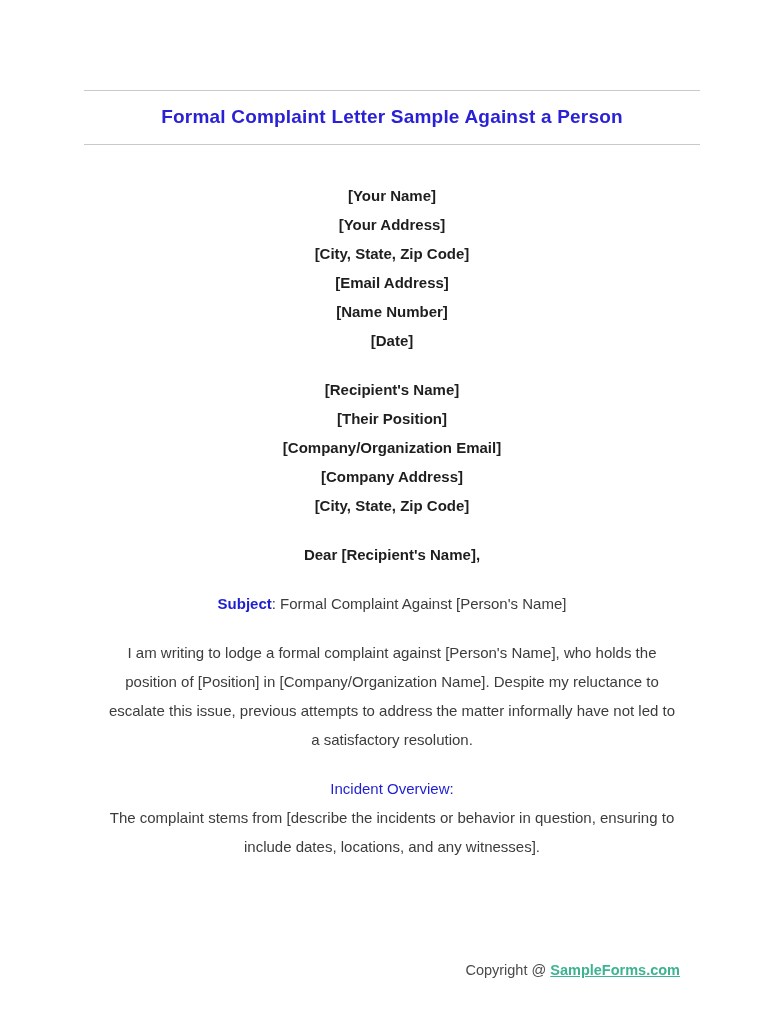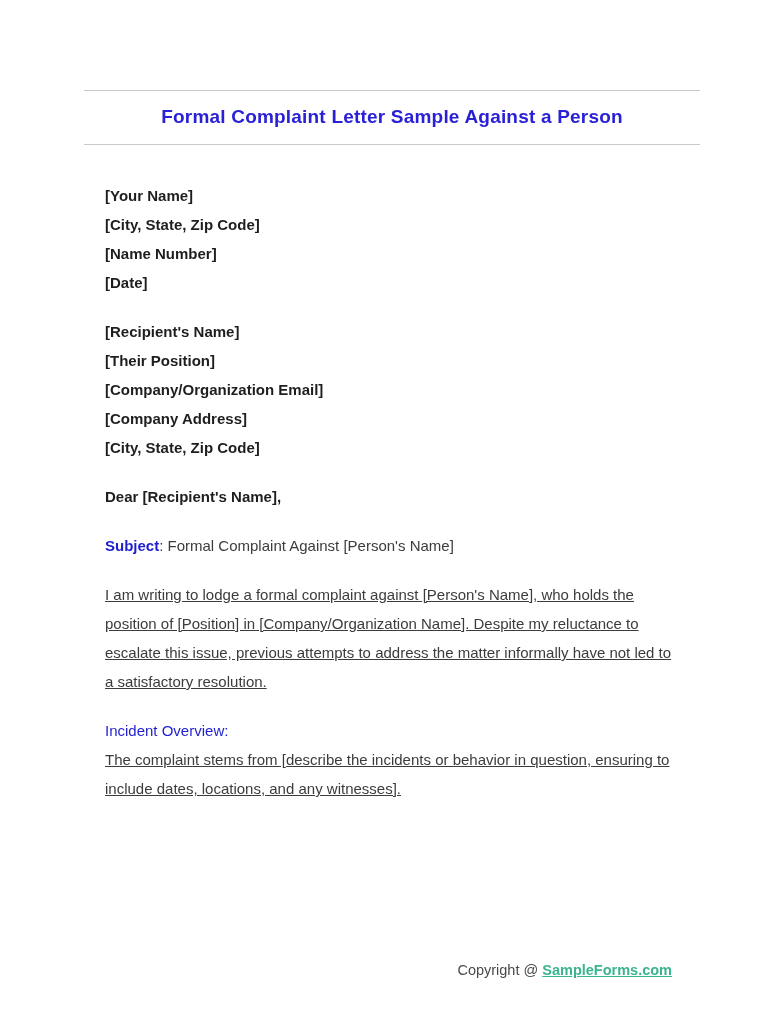--- a/index.html
+++ b/index.html
@@ -33,37 +33,37 @@
     font-weight: 700;
     color: var(--title-blue, #2a21d6);
     letter-spacing: 0.2px;
   }
   .content {
     padding: 0 79px;
     margin-top: 36px;
   }
   .block {
     margin: 0;
+    text-align: center;
   }
   .block + .block {
     margin-top: 20px;
   }
   .bold-line {
     margin: 0;
     font-size: 15px;
     font-weight: 700;
     color: #1e1e1e;
     line-height: 29px;
   }
   .para {
     margin: 0;
     font-size: 15px;
     color: #3c3c3c;
     line-height: 29px;
-    text-decoration: underline;
   }
   .subject-line {
     margin: 0;
     font-size: 15px;
     line-height: 29px;
     color: #3c3c3c;
   }
   .subject-label {
     color: var(--heading-blue, #1f1fd1);
     font-weight: 700;
@@ -71,21 +71,21 @@
   .section-heading {
     margin: 0;
     font-size: 15px;
     font-weight: 400;
     color: var(--heading-blue, #1f1fd1);
     line-height: 29px;
   }
   .footer {
     position: absolute;
     top: 962px;
-    right: 86px;
+    right: 78px;
     font-size: 14.5px;
     color: #4a4a4a;
     white-space: nowrap;
   }
   .brand {
     color: var(--brand-teal, #3cb391);
     font-weight: 700;
     text-decoration: underline;
     cursor: pointer;
   }
@@ -98,21 +98,23 @@
   <div class="header">
     <hr class="rule">
     <h1 class="title">Formal Complaint Letter Sample Against a Person</h1>
     <hr class="rule">
   </div>
 
   <div class="content">
 
     <div class="block">
       <p class="bold-line">[Your Name]</p>
+      <p class="bold-line">[Your Address]</p>
       <p class="bold-line">[City, State, Zip Code]</p>
+      <p class="bold-line">[Email Address]</p>
       <p class="bold-line">[Name Number]</p>
       <p class="bold-line">[Date]</p>
     </div>
 
     <div class="block">
       <p class="bold-line">[Recipient's Name]</p>
       <p class="bold-line">[Their Position]</p>
       <p class="bold-line">[Company/Organization Email]</p>
       <p class="bold-line">[Company Address]</p>
       <p class="bold-line">[City, State, Zip Code]</p>

